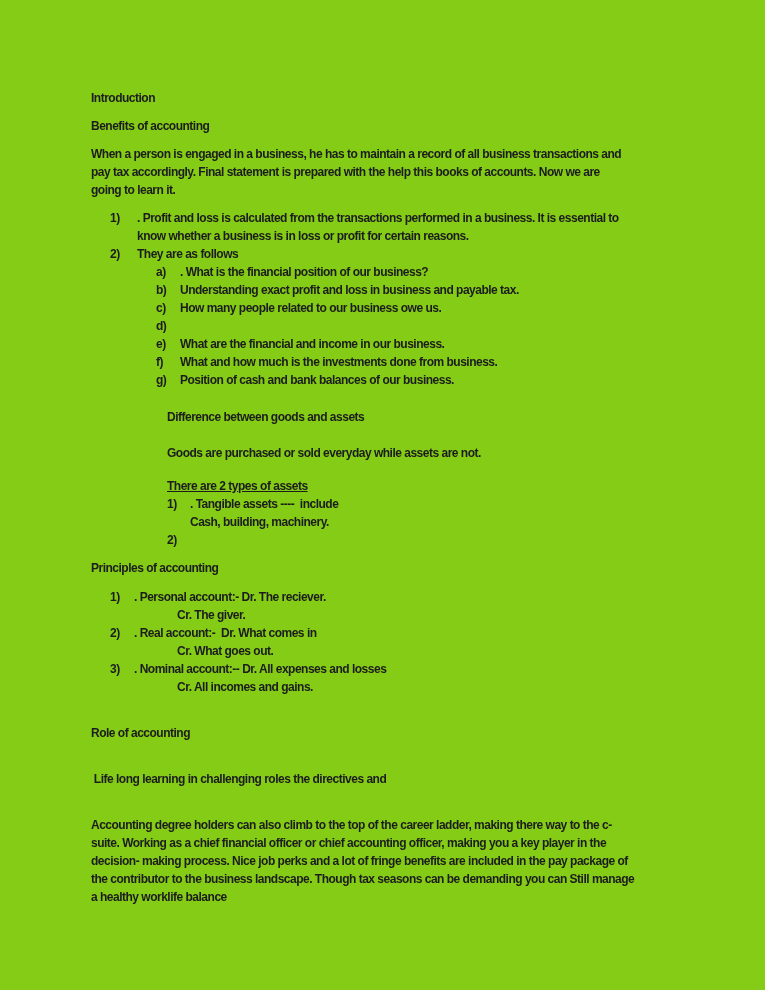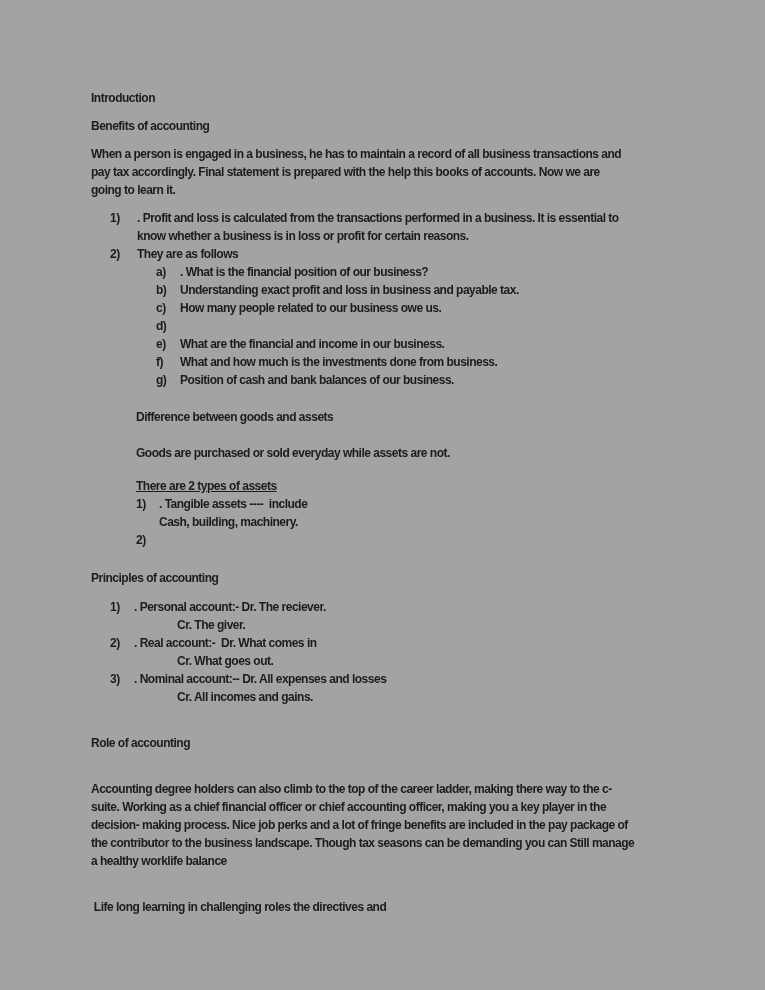--- a/index.html
+++ b/index.html
@@ -4,21 +4,21 @@
 <style>
   html, body {
     margin: 0;
     padding: 0;
     background: #ffffff;
   }
   .page {
     position: relative;
     width: 765px;
     height: 990px;
-    background: #a3a3a3;
+    background: #84cc16;
     overflow: hidden;
     font-family: "Liberation Sans", sans-serif;
     font-weight: 700;
     font-size: 12px;
     line-height: 18px;
     letter-spacing: -0.5px;
     color: #1c1c1c;
   }
   .content {
     padding: 89px 60px 0 91px;
@@ -29,29 +29,29 @@
 
   
   .li { display: flex; align-items: flex-start; }
   .num { white-space: pre; flex-shrink: 0; }
   .txt { min-width: 0; }
 
   .l1 { margin-left: 19px; }        
   .n1 { width: 27px; }              
   .l2 { margin-left: 65px; }        
   .n2 { width: 24px; }              
-  .indent1 { margin-left: 45px; }   
+  .indent1 { margin-left: 76px; }   
   .n3 { width: 23px; }              
   .n4 { width: 24px; }              
   .cr { margin-left: 86px; }        
 
   .mb0  { margin-bottom: 0; text-decoration: underline; }
   .mb15 { margin-bottom: 15px; }
   .mb18 { margin-bottom: 18px; }
-  .mt10 { margin-top: 20px; }
+  .mt10 { margin-top: 10px; }
   .mt11 { margin-top: 11px; }
   .mt12 { margin-top: 28px; }
   .mt19 { margin-top: 19px; }
 </style>
 </head>
 <body>
 
 <div class="page">
   <div class="content">
 
@@ -140,24 +140,24 @@
       <div class="line cr">Cr. What goes out.</div>
       <div class="li l1">
         <span class="num n4">3)</span>
         <div class="txt line">. Nominal account:-- Dr. All expenses and losses</div>
       </div>
       <div class="line cr">Cr. All incomes and gains.</div>
     </div>
 
     <div class="para single mt12">Role of accounting</div>
 
+    <div class="para single mt12"> Life long learning in challenging roles the directives and</div>
+
     <div class="para mt12">
       <div class="line">Accounting degree holders can also climb to the top of the career ladder, making there way to the c-</div>
       <div class="line">suite. Working as a chief financial officer or chief accounting officer, making you a key player in the</div>
       <div class="line">decision- making process. Nice job perks and a lot of fringe benefits are included in the pay package of</div>
       <div class="line">the contributor to the business landscape. Though tax seasons can be demanding you can Still manage</div>
       <div class="line">a healthy worklife balance</div>
     </div>
 
-    <div class="para single mt12"> Life long learning in challenging roles the directives and</div>
-
   </div>
 </div>
 
 </body></html>

